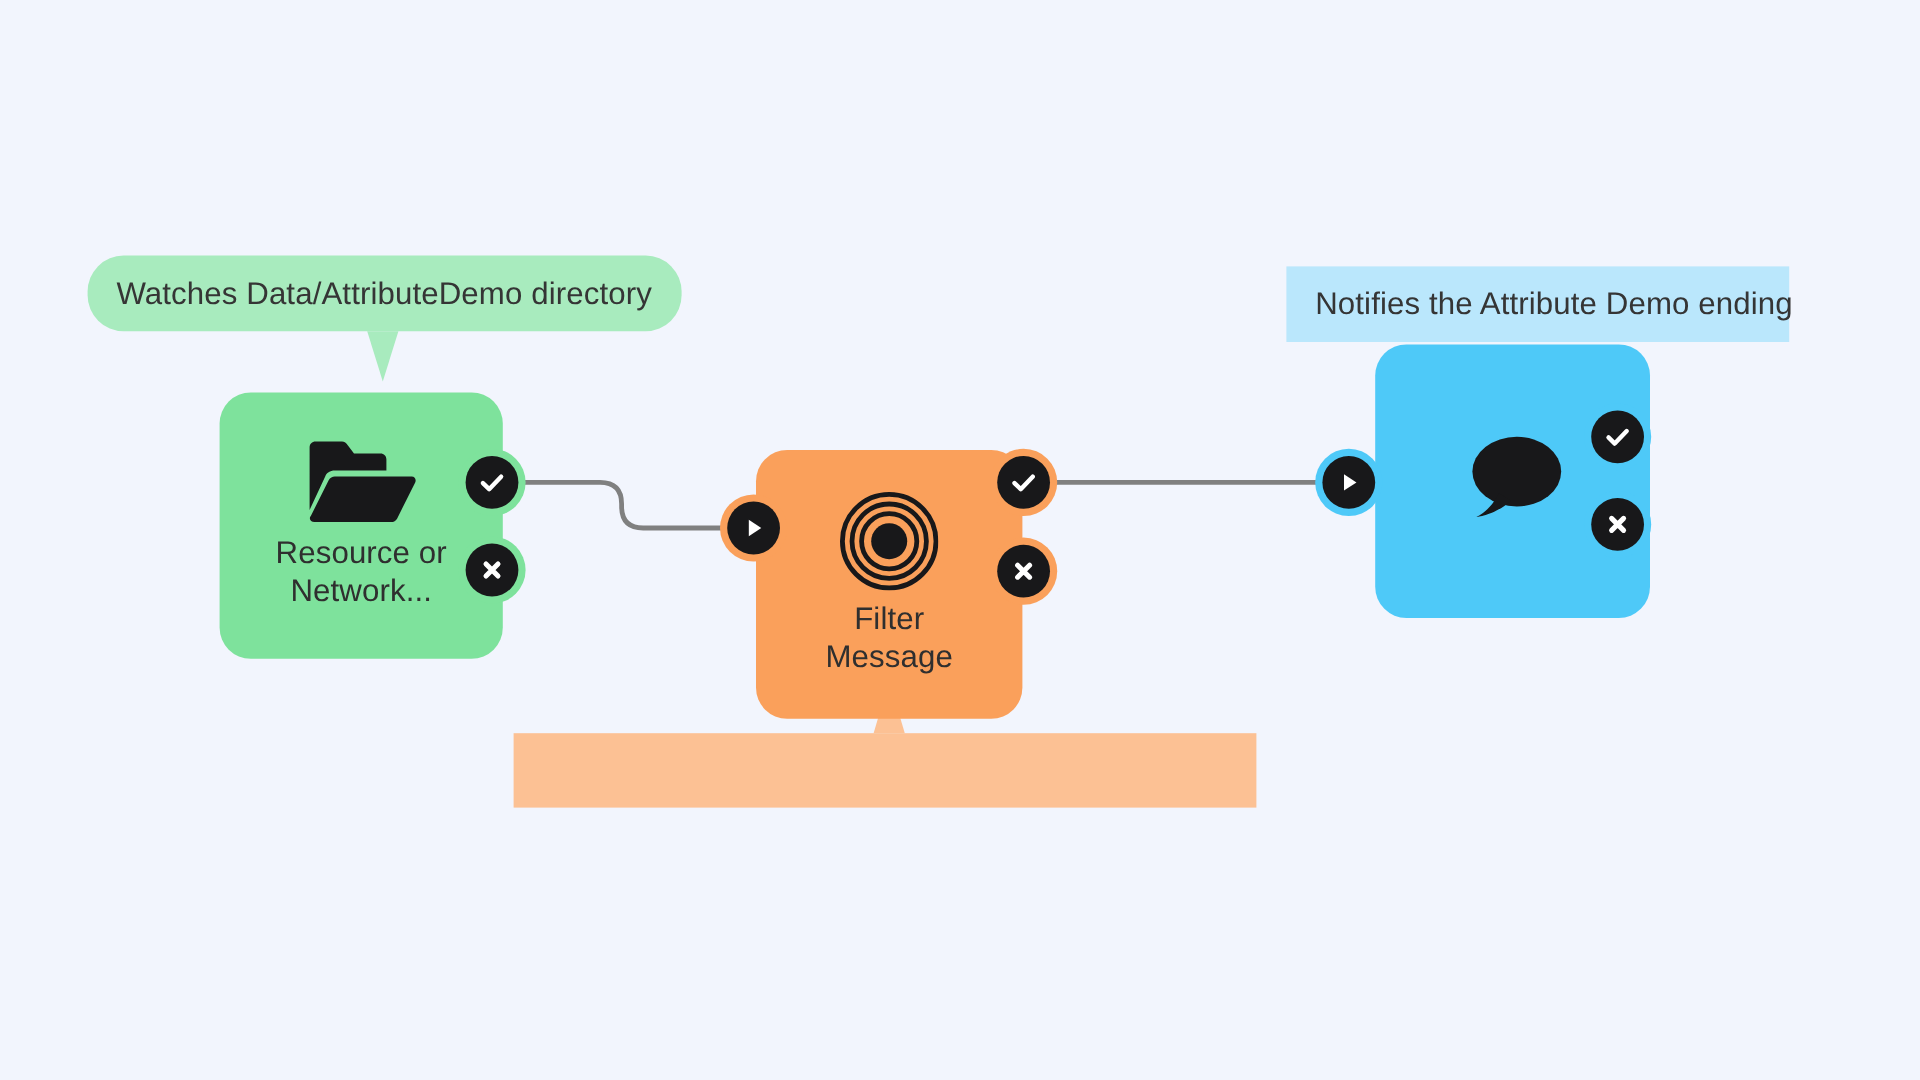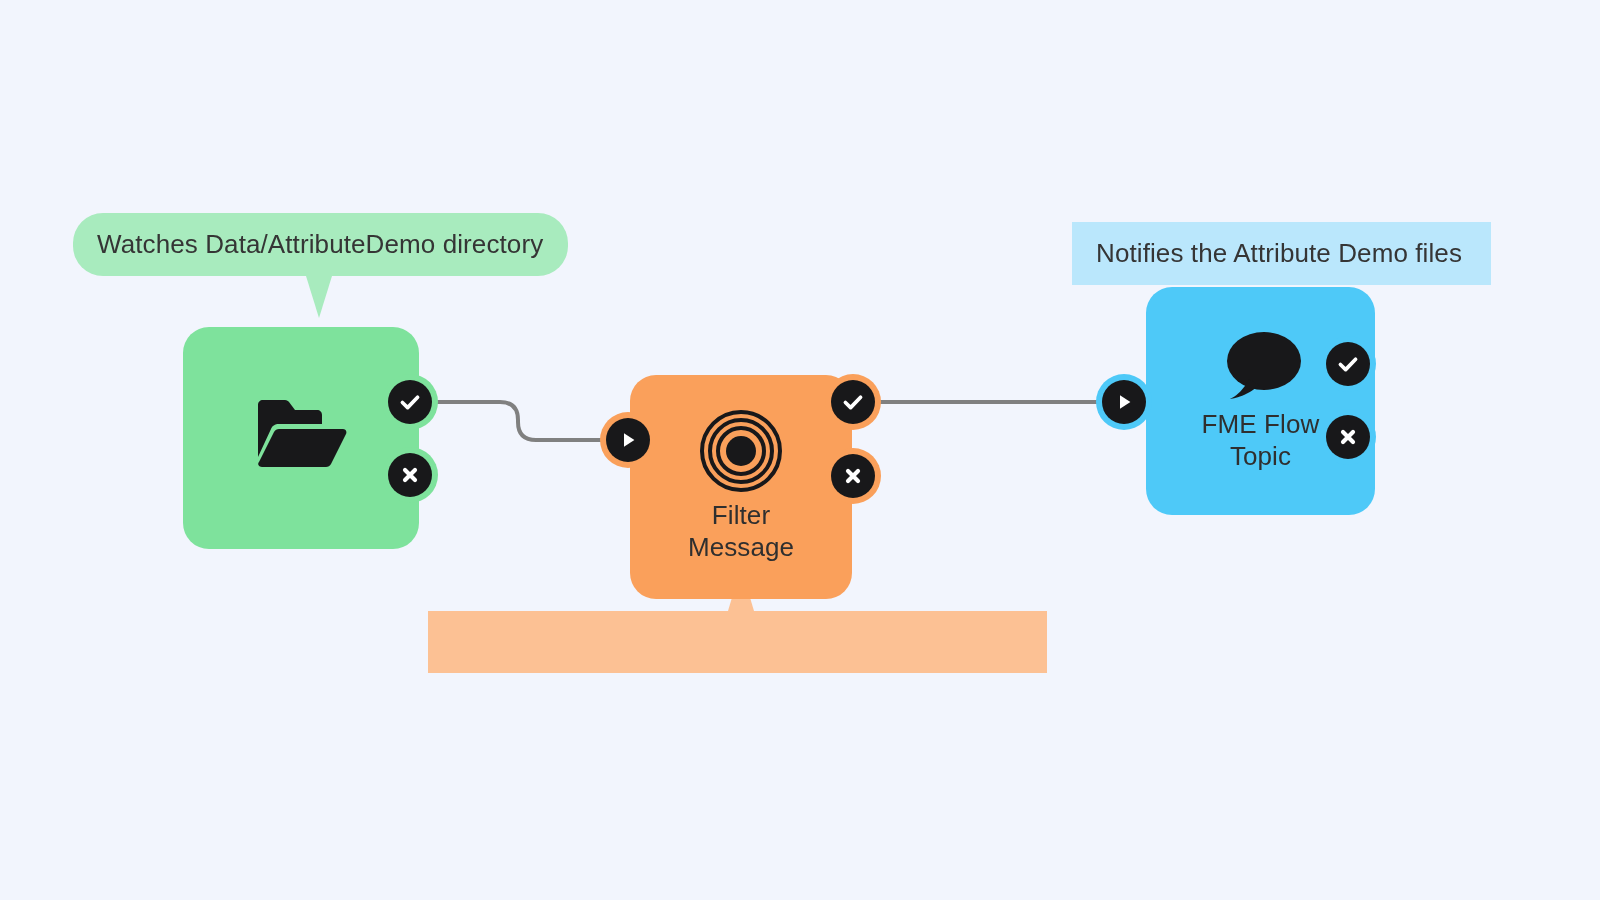--- a/index.html
+++ b/index.html
@@ -115,37 +115,39 @@
 
   <div class="callout" style="left:73px; top:213px; width:495px; height:63px; background:#a8ebbe;border-radius:30px;">
     <span>Watches Data/AttributeDemo directory</span>
     <span class="callout-tail" style="left:233px; top:63px;
                  border-left:13px solid transparent;
                  border-right:13px solid transparent;
                  border-top:42px solid #a8ebbe;"></span>
   </div>
 
   <div class="callout" style="left:1072px; top:222px; width:419px; height:63px; background:#bae7fc;">
-    <span>Notifies the Attribute Demo files</span>
+    <span>Notifies the Attribute Demo ending</span>
   </div>
 
   <div class="callout" style="left:428px; top:611px; width:619px; height:62px; background:#fcc194;">
     <span class="callout-tail" style="left:300px; top:-44px;
                  border-left:13px solid transparent;
                  border-right:13px solid transparent;
                  border-bottom:44px solid #fcc194;"></span>
   </div>
 
   <div class="node" style="left:183px; top:327px; width:236px; height:222px; background:#7ee29c;">
     <span class="node-icon">
       <svg width="92" height="70" viewBox="0 0 92 70" xmlns="http://www.w3.org/2000/svg">
         <path fill="#18181a" d="M3 6 C3 3 5 1 8 1 L30 1 C32 1 33 2 34 3 L40 11 L62 11 C65 11 67 13 67 16 L67 25 L24 25 C20 25 17 27 16 30 L3 58 Z"></path>
         <path fill="#18181a" d="M24 30 L88 30 C91 30 92 33 91 35 L76 65 C75 67 73 68 71 68 L7 68 C4 68 2 65 4 63 L19 33 C20 31 22 30 24 30 Z"></path>
       </svg>
     </span>
+    <span class="node-label">Resource or
+Network...</span>
   </div>
 
   <span class="port-halo" style="left:382px; top:374px; width:56px; height:56px; background:#7ee29c;"></span>
   <span class="port" style="left:388px; top:380px; width:44px; height:44px;">
     <span class="port-glyph" style="width:44px; height:44px;">
       <svg width="26" height="26" viewBox="0 0 24 24" xmlns="http://www.w3.org/2000/svg">
         <path fill="none" stroke="#ffffff" stroke-width="3.4" stroke-linecap="round" stroke-linejoin="round" d="M5 12.5 L9.8 17.2 L19 7.6"></path>
       </svg>
     </span>
   </span>
@@ -196,22 +198,20 @@
     </span>
   </span>
 
   <div class="node" style="left:1146px; top:287px; width:229px; height:228px; background:#4ec9f8;">
     <span class="node-icon">
       <svg width="84" height="72" viewBox="0 0 84 72" xmlns="http://www.w3.org/2000/svg">
         <ellipse cx="45" cy="32" rx="37" ry="29" fill="#18181a"></ellipse>
         <path fill="#18181a" d="M30 50 C30 50 24 64 11 70 C11 70 28 68 40 56 Z"></path>
       </svg>
     </span>
-    <span class="node-label">FME Flow
-Topic</span>
   </div>
 
   <span class="port-halo" style="left:1096px; top:374px; width:56px; height:56px; background:#4ec9f8;"></span>
   <span class="port" style="left:1102px; top:380px; width:44px; height:44px;">
     <span class="port-glyph" style="width:44px; height:44px;">
       <svg width="24" height="24" viewBox="0 0 24 24" xmlns="http://www.w3.org/2000/svg">
         <path fill="#ffffff" d="M8 5.2 L18.4 12 L8 18.8 Z"></path>
       </svg>
     </span>
   </span>

